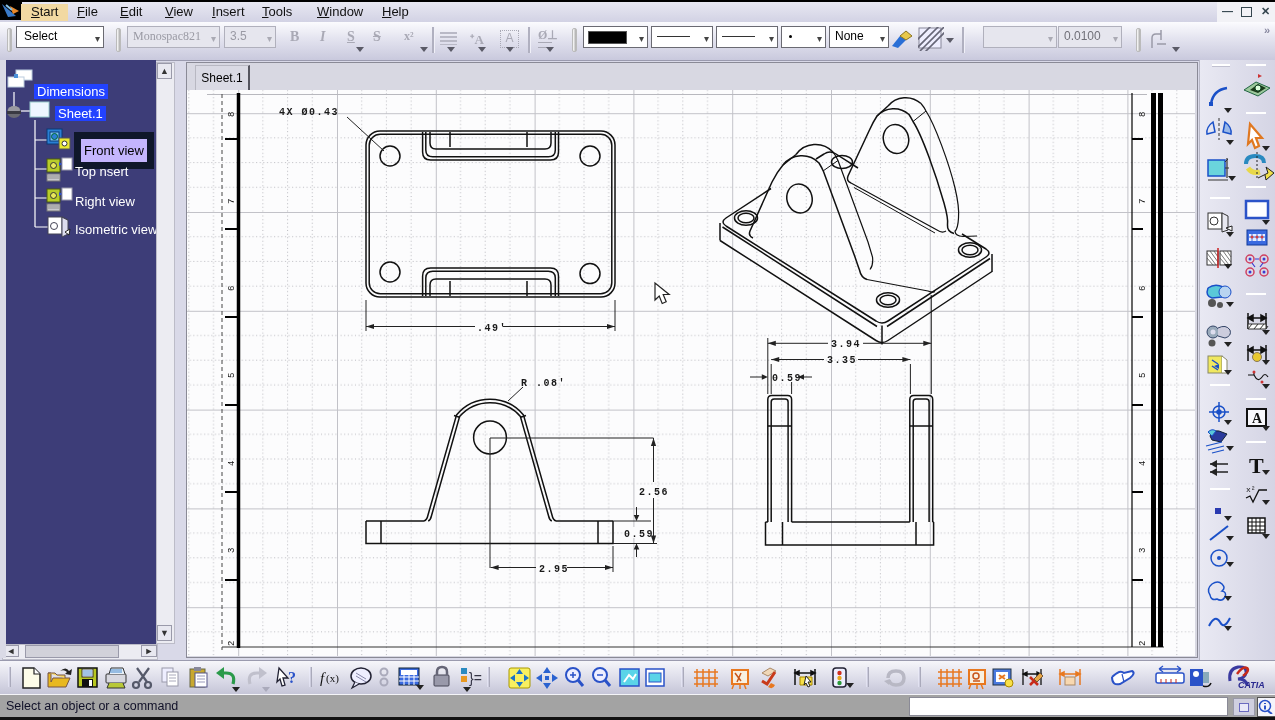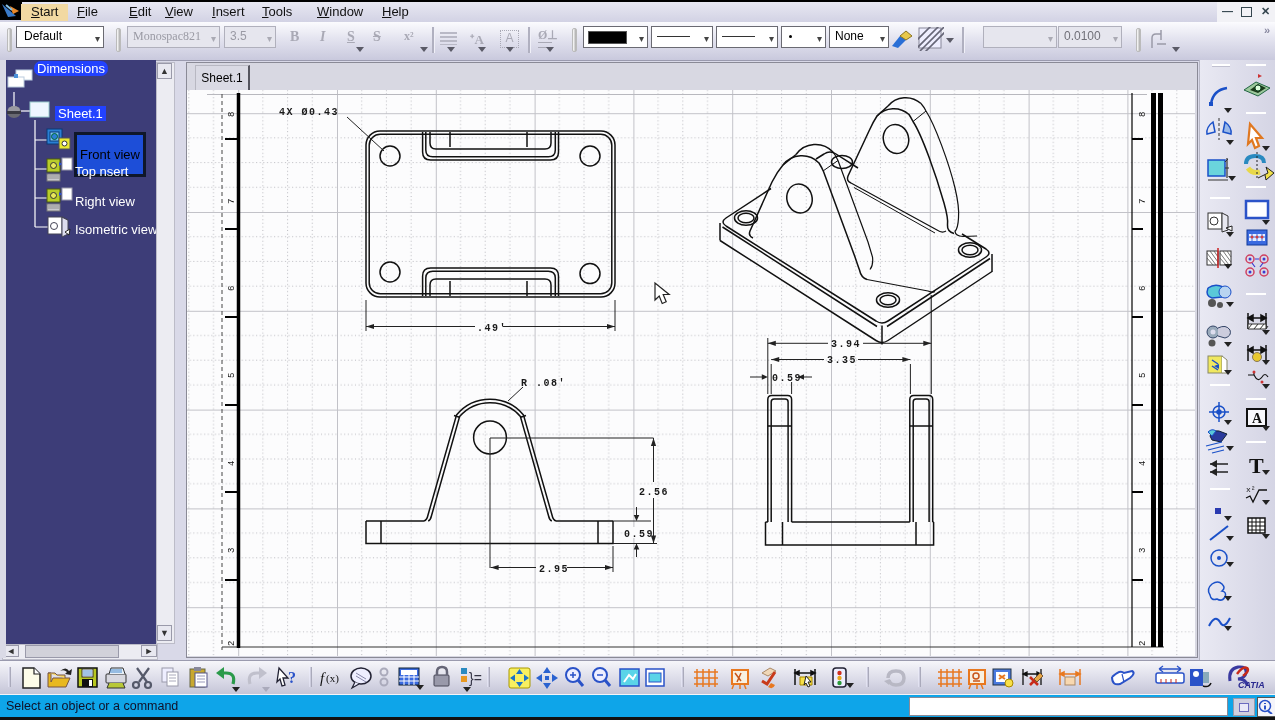--- a/index.html
+++ b/index.html
@@ -32,50 +32,50 @@
 
 #viewport{left:186px;top:62px;width:1010px;height:594px;background:#d8d8e2;border:1px solid #8a8a96;}
 #tabbar{left:0;top:0;width:100%;height:26px;background:#d8d8e2;}
 #tab1{position:absolute;left:8px;top:2px;width:52px;height:24px;background:#dadae4;border-left:1px solid #b8b8c2;border-top:1px solid #b8b8c2;border-right:2px solid #55555f;font-size:12px;text-align:center;line-height:24px;color:#000;}
 #canvas{left:0px;top:27px;}
 
 #righttb{left:1199px;top:60px;width:76px;height:600px;background:linear-gradient(90deg,#e9e9f3,#d4d4e4);border-left:1px solid #b8b8c6;}
 
 #bottomtb{left:0;top:660px;width:1275px;height:34px;background:linear-gradient(#f6f6fa,#d8d8e6 60%,#c4c4d6);border-top:1px solid #9a9aae;}
 
-#statusbar{left:0;top:694px;width:1275px;height:23px;background:#0ea5e9;border-top:1px solid #f4f4f8;font-size:12.5px;color:#101028;}
+#statusbar{left:0;top:694px;width:1275px;height:23px;background:#a3a3a3;border-top:1px solid #f4f4f8;font-size:12.5px;color:#101028;}
 #botblack{left:0;top:717px;width:1275px;height:3px;background:#111;}
 .sep{position:absolute;width:2px;background:#b0b0c0;border-right:1px solid #f0f0f8;}
 </style>
 </head>
 <body>
 <div id="topblack" class="abs"></div>
 <div id="menubar" class="abs">
   <div id="appicon" class="abs"><svg width="22" height="18" viewBox="0 0 22 18">
         <path d="M2 2 L16 14 L8 15 Z" fill="#3a7ac8"></path>
         <path d="M10 4 L19 9 L13 12 Z" fill="#e8882a"></path>
         <path d="M6 3 L12 8" stroke="#8ac4e8" stroke-width="2"></path>
       </svg></div>
   <div id="mstart" class="mi"><u>S</u>tart</div>
   <div class="mi" style="left:70px"><u>F</u>ile</div>
-  <div class="mi" style="left:122px"><u>E</u>dit</div>
+  <div class="mi" style="left:113px"><u>E</u>dit</div>
   <div class="mi" style="left:158px"><u>V</u>iew</div>
   <div class="mi" style="left:205px"><u>I</u>nsert</div>
   <div class="mi" style="left:255px"><u>T</u>ools</div>
   <div class="mi" style="left:310px"><u>W</u>indow</div>
   <div class="mi" style="left:375px"><u>H</u>elp</div>
   <div style="position:absolute;left:1217px;top:0;width:58px;height:20px;background:#f2f2f6;"></div>
   <div class="winbtn" style="left:1221px;">—</div>
   <div class="winbtn" style="left:1241px;top:5px;width:9px;height:8px;border:1.5px solid #35464f;"></div>
   <div class="winbtn" style="left:1259px;">✕</div>
 </div>
 <div id="toolbar1" class="abs">
   <div class="handle" style="left:7px;top:6px;height:22px;"></div>
   <div class="combo" style="left:16px;top:4px;width:86px;">
-    <span style="padding-left:7px;">Default</span><span class="chev">▾</span></div>
+    <span style="padding-left:7px;">Select</span><span class="chev">▾</span></div>
   <div class="handle" style="left:116px;top:6px;height:22px;"></div>
   <div class="combo gray" style="left:127px;top:4px;width:91px;font-family:Liberation Serif, serif;">
     <span style="padding-left:5px;">Monospac821</span><span class="chev">▾</span></div>
   <div class="combo gray" style="left:224px;top:4px;width:50px;">
     <span style="padding-left:5px;margin-top:48px;">3.5</span><span class="chev">▾</span></div>
   <div class="tbtn" style="left:290px;top:7px;">B</div>
   <div class="tbtn" style="left:320px;top:7px;font-style:italic;">I</div>
   <div class="tbtn" style="left:347px;top:7px;text-decoration:underline;">S</div>
   <div class="dda" style="left:356px;top:25px;"></div>
   <div class="tbtn" style="left:373px;top:7px;text-decoration:line-through;">S</div>
@@ -181,23 +181,23 @@
   </g>
 
   <g>
    <rect x="46" y="157" width="14" height="17" fill="#fff" stroke="#445"></rect>
    <circle cx="52" cy="166" r="3.5" fill="none" stroke="#445"></circle>
    <path d="M60 157 l6 3 v14 l-6 3 z" fill="#dde" stroke="#445"></path>
    <path d="M60 157 l6 3" stroke="#445"></path>
    <path d="M63 172 l5 -3 l-1 6 z" fill="#fff" stroke="#222"></path>
   </g>
  </svg>
- <div class="treetext selbox" style="left:32px;top:1px;border-radius:7px;">Dimensions</div>
+ <div class="treetext selbox" style="left:32px;top:24px;">Dimensions</div>
  <div class="treetext selbox" style="left:53px;top:46px;">Sheet.1</div>
- <div class="treetext" style="left:72px;top:72px;background:#1d4ed8;color:#000;border:3px solid #0f172a;padding:12px 3px;">Front view</div>
+ <div class="treetext" style="left:72px;top:72px;background:#c4b5fd;color:#000;border:7px solid #0f172a;padding:4px 3px;">Front view</div>
  <div class="treetext" style="left:73px;top:104px;">Top nsert</div>
  <div class="treetext" style="left:73px;top:134px;">Right view</div>
  <div class="treetext" style="left:73px;top:162px;">Isometric view</div>
 </div>
 <div id="vscroll" class="abs">
   <div class="sbtn" style="left:0;top:0;width:13px;height:14px;line-height:14px;">▲</div>
   <div class="sbtn" style="left:0;top:562px;width:13px;height:14px;line-height:14px;">▼</div>
 </div>
 <div id="hscroll" class="abs">
   <div class="sbtn" style="left:0;top:0;width:14px;height:10px;line-height:10px;">◄</div>

